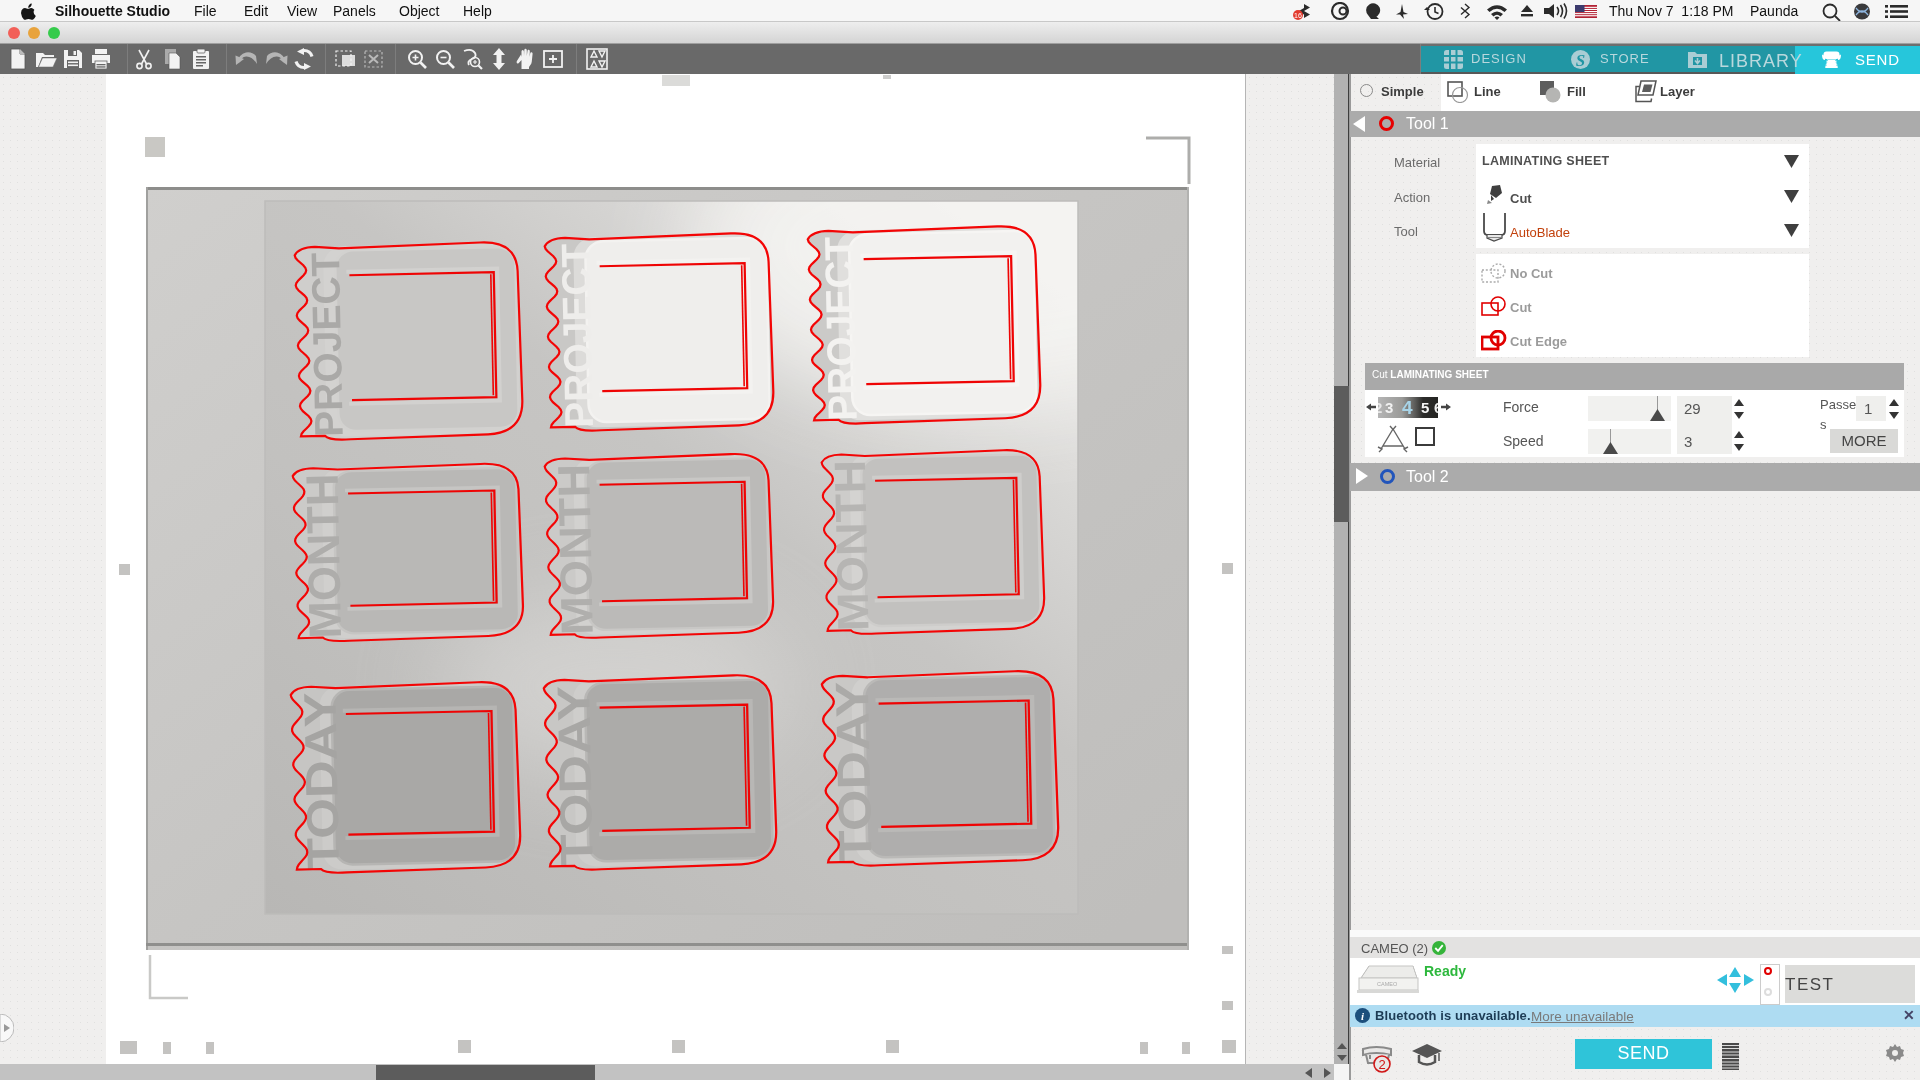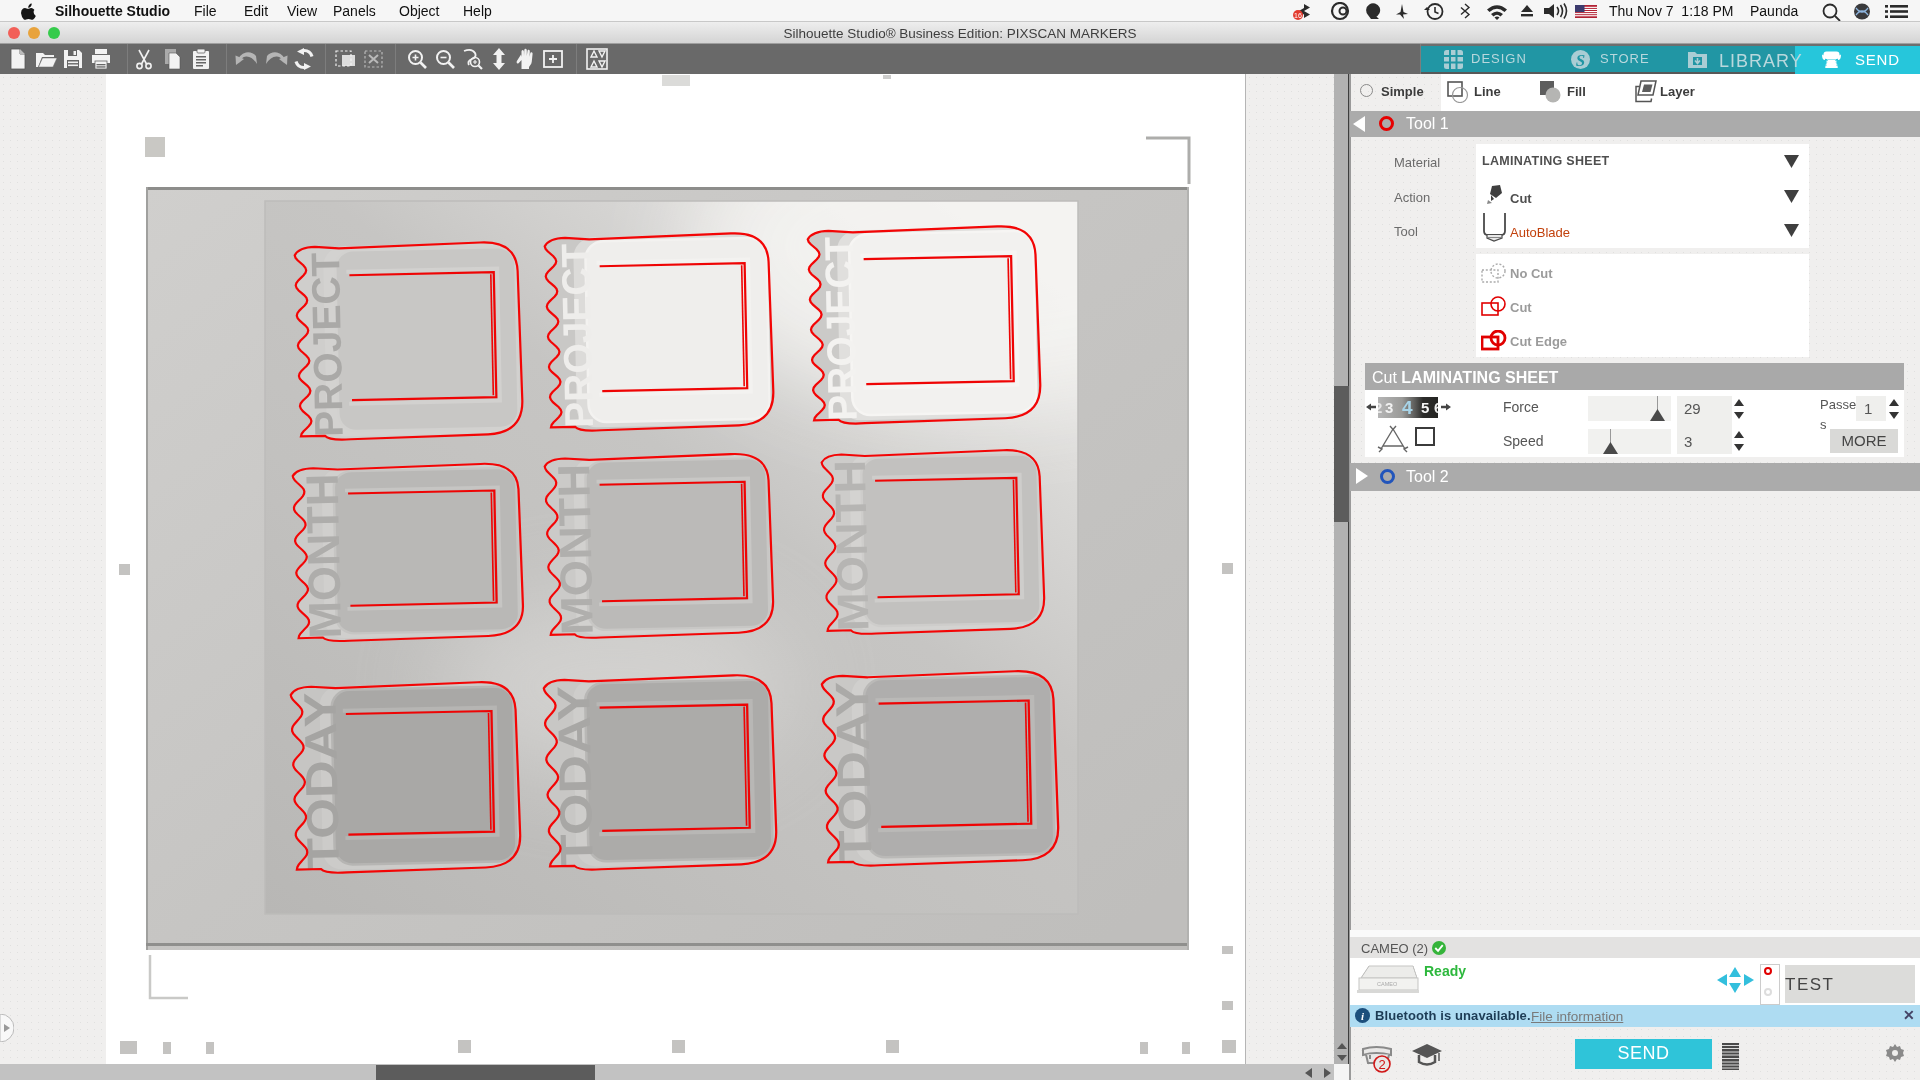--- a/index.html
+++ b/index.html
@@ -62,21 +62,20 @@
         <rect x="595" y="3" width="3" height="2.6"></rect>
         <rect x="595" y="8.2" width="3" height="2.6"></rect>
         <rect x="595" y="13.4" width="3" height="2.6"></rect>
       </g>
 </svg>
   </div>
 <div class="abs" style="left:0;top:22px;width:1920px;height:22px;background:linear-gradient(#eeeeee,#d4d4d4);border-bottom:1px solid #9f9f9f">
     <div class="abs" style="left:8px;top:5px;width:12px;height:12px;border-radius:6px;background:#f25f58"></div>
     <div class="abs" style="left:28px;top:5px;width:12px;height:12px;border-radius:6px;background:#e8a33c"></div>
     <div class="abs" style="left:48px;top:5px;width:12px;height:12px;border-radius:6px;background:#35cb4b"></div>
-    <div class="abs" style="left:0;top:4px;width:1920px;text-align:center;font-size:13.5px;color:#3e3e3e">Silhouette Studio® Business Edition: PIXSCAN MARKERS</div>
   </div>
 <div class="abs" style="left:0;top:44px;width:1920px;height:30px;background:#696969"></div>
 <svg style="position:absolute;left:6px;top:47px" width="24" height="24" viewBox="0 0 24 24">
     <path d="M5,2 L14,2 L19,7 L19,22 L5,22 Z M14,2 L14,7 L19,7" fill="#f2f2f2" stroke="#555" stroke-width="0.8"></path>
     <path d="M14,2 L14,7 L19,7 Z" fill="#bbb"></path>
   </svg>
 <svg style="position:absolute;left:34px;top:47px" width="24" height="24" viewBox="0 0 24 24">
     <path d="M2,6 L9,6 L11,8 L20,8 L20,10 L8,10 L4,20 L2,20 Z" fill="#f2f2f2"></path>
     <path d="M8.5,11 L23,11 L19,20 L4.5,20 Z" fill="#f2f2f2" stroke="#666" stroke-width="0.5"></path>
   </svg>
@@ -441,21 +440,21 @@
     <rect x="1" y="7" width="16" height="12" fill="#fff" stroke="#e10000" stroke-width="1.6"></rect>
     <circle cx="17" cy="8" r="7" fill="none" stroke="#e10000" stroke-width="1.6"></circle>
   </svg>
 <div class="abs" style="left:1510px;top:300px;font-size:13px;font-weight:bold;color:#9b9b9b">Cut</div>
 <svg class="abs" style="left:1481px;top:330px" width="27" height="21" viewBox="0 0 27 21">
     <rect x="1" y="7" width="16" height="12" fill="#fff" stroke="#e10000" stroke-width="2.8"></rect>
     <circle cx="17" cy="8" r="7" fill="none" stroke="#e10000" stroke-width="2.8"></circle>
   </svg>
 <div class="abs" style="left:1510px;top:334px;font-size:13px;font-weight:bold;color:#9b9b9b">Cut Edge</div>
 <div class="abs" style="left:1365px;top:363px;width:539px;height:27px;background:#a9a9a9"></div>
-<div class="abs" style="left:1372px;top:369px;font-size:16px;color:#ffffff">Cut <b>LAMINATING SHEET</b></div>
+<div class="abs" style="left:1372px;top:369px;font-size:10px;color:#ffffff">Cut <b>LAMINATING SHEET</b></div>
 <div class="abs" style="left:1365px;top:390px;width:539px;height:67px;background:#ffffff"></div>
 <svg class="abs" style="left:1366px;top:403px" width="10" height="8" viewBox="0 0 10 8">
     <path d="M0,4 L5,0.5 L5,2.8 L10,2.8 L10,5.2 L5,5.2 L5,7.5 Z" fill="#444"></path>
   </svg>
 <div class="abs" style="left:1378px;top:397px;width:60px;height:21px;background:linear-gradient(90deg,#b5b5b5,#9a9a98 40%,#5a5a58 62%,#2c2c2a 75%,#242422)"></div>
 <div class="abs" style="left:1378px;top:397px;width:60px;height:21px;overflow:hidden">
     <span style="position:absolute;left:-4px;top:2px;font-size:15px;font-weight:bold;color:#e8e8e8">2</span>
     <span style="position:absolute;left:7px;top:2px;font-size:15px;font-weight:bold;color:#f2f2f2">3</span>
     <span style="position:absolute;left:24px;top:0px;font-size:19px;font-weight:bold;color:#a8d4e8">4</span>
     <span style="position:absolute;left:43px;top:2px;font-size:15px;font-weight:bold;color:#f5f5f5">5</span>
@@ -541,21 +540,21 @@
 <div class="abs" style="left:1760px;top:964px;width:20px;height:41px;background:#fff;border:1px solid #ccc"></div>
 <div class="abs" style="left:1764px;top:967px;width:8px;height:8px;border:2.5px solid #e10000;border-radius:50%"></div>
 <div class="abs" style="left:1764px;top:988px;width:8px;height:8px;border:2.5px solid #ddd;border-radius:50%"></div>
 <div class="abs" style="left:1785px;top:965px;width:130px;height:38px;background:#dcdcda;text-align:left"><span style="position:relative;top:10px;font-size:17px;color:#444;letter-spacing:1.5px">TEST</span></div>
 <div class="abs" style="left:1350px;top:1005px;width:570px;height:22px;background:#aedcf2"></div>
 <svg class="abs" style="left:1355px;top:1008px" width="15" height="15" viewBox="0 0 15 15">
     <circle cx="7.5" cy="7.5" r="7.5" fill="#1c4f7c"></circle>
     <text x="7.5" y="11.5" font-size="11" font-weight="bold" font-style="italic" fill="#fff" text-anchor="middle" font-family="Liberation Serif">i</text>
   </svg>
 <div class="abs" style="left:1375px;top:1008px;font-size:13px;font-weight:bold;color:#1d3c55;white-space:nowrap;letter-spacing:0.1px">Bluetooth is unavailable.</div>
-<div class="abs" style="left:1531px;top:1009px;font-size:13.5px;color:#7a7a7a;text-decoration:underline">File information</div>
+<div class="abs" style="left:1531px;top:1009px;font-size:13.5px;color:#7a7a7a;text-decoration:underline">More unavailable</div>
 <div class="abs" style="left:1903px;top:1007px;font-size:14px;color:#446;font-weight:bold">✕</div>
 <svg class="abs" style="left:1360px;top:1042px" width="34" height="31" viewBox="0 0 34 31">
     <g fill="none" stroke="#8a8a8a" stroke-width="2">
       <path d="M3,7 Q16,3 31,7 L31,13 Q16,9 3,13 Z" fill="#e9e8e7"></path>
       <path d="M6,12.5 L8,21 L27,21 L29,12.5" fill="#e9e8e7"></path>
       <path d="M10,13 L10,17"></path>
     </g>
     <circle cx="22" cy="22" r="8" fill="#e9e8e7" stroke="#d01818" stroke-width="1.6"></circle>
     <text x="22" y="26.5" font-size="13" fill="#d01818" text-anchor="middle" font-family="Liberation Sans">2</text>
   </svg>

